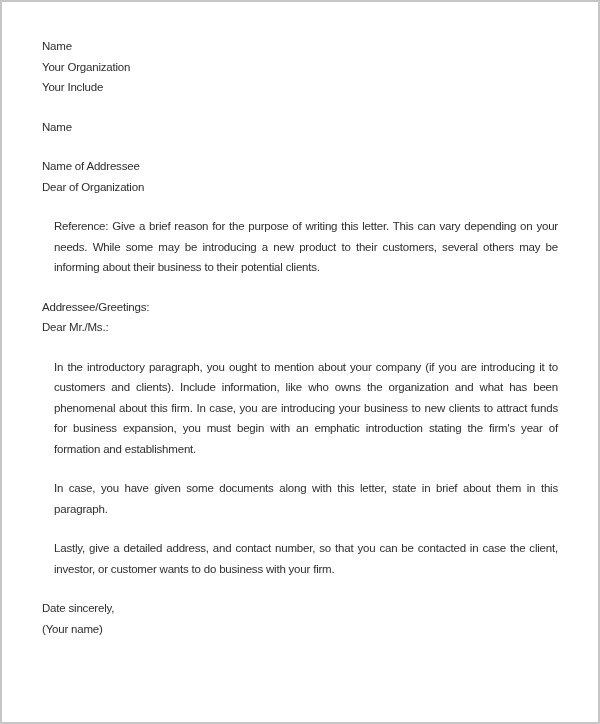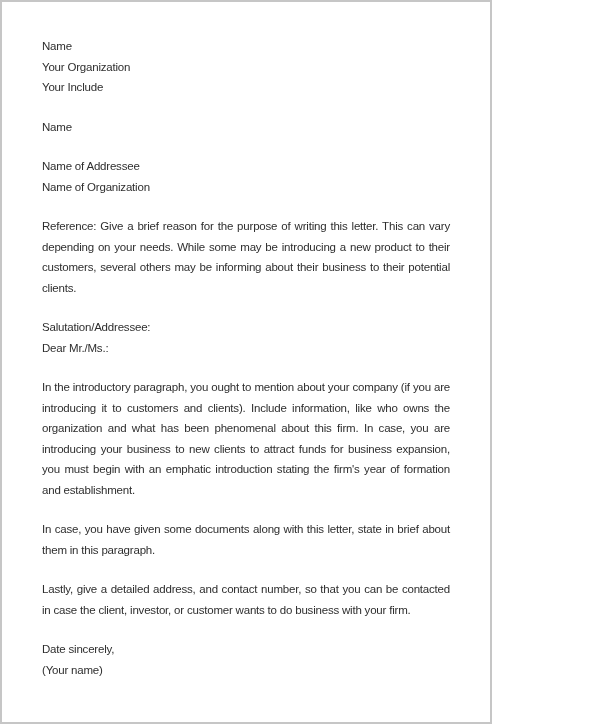--- a/index.html
+++ b/index.html
@@ -2,68 +2,68 @@
 <html><head>
 <meta charset="utf-8">
 <style>
   html, body {
     margin: 0;
     padding: 0;
     background: #ffffff;
   }
   .page {
     position: relative;
-    width: 492px;
+    width: 600px;
     height: 724px;
     box-sizing: border-box;
     background: #ffffff;
     border: 2px solid #c6c6c6;
     padding: 34px 40px 20px 40px;
     font-family: "Liberation Sans", "DejaVu Sans", sans-serif;
     font-size: 11.5px;
     letter-spacing: -0.2px;
     line-height: 20.5px;
     color: #2e2e2e;
     overflow: hidden;
   }
   .block {
     margin: 0 0 19px 0;
   }
   .line {
     display: block;
   }
   .para {
     text-align: justify;
-    margin: 0 0 19px 0;
+    margin: 0 0 19px 12px;
   }
 </style>
 </head>
 <body>
 
 <div class="page">
 
   <div class="block">
     <span class="line">Name</span>
     <span class="line">Your Organization</span>
     <span class="line">Your Include</span>
   </div>
 
   <div class="block">
     <span class="line">Name</span>
   </div>
 
   <div class="block">
     <span class="line">Name of Addressee</span>
-    <span class="line">Name of Organization</span>
+    <span class="line">Dear of Organization</span>
   </div>
 
   <p class="para">Reference: Give a brief reason for the purpose of writing this letter. This can vary depending on your needs. While some may be introducing a new product to their customers, several others may be informing about their business to their potential clients.</p>
 
   <div class="block">
-    <span class="line">Salutation/Addressee:</span>
+    <span class="line">Addressee/Greetings:</span>
     <span class="line">Dear Mr./Ms.:</span>
   </div>
 
   <p class="para">In the introductory paragraph, you ought to mention about your company (if you are introducing it to customers and clients). Include information, like who owns the organization and what has been phenomenal about this firm. In case, you are introducing your business to new clients to attract funds for business expansion, you must begin with an emphatic introduction stating the firm's year of formation and establishment.</p>
 
   <p class="para">In case, you have given some documents along with this letter, state in brief about them in this paragraph.</p>
 
 
   <p class="para">Lastly, give a detailed address, and contact number, so that you can be contacted in case the client, investor, or customer wants to do business with your firm.</p>
 

